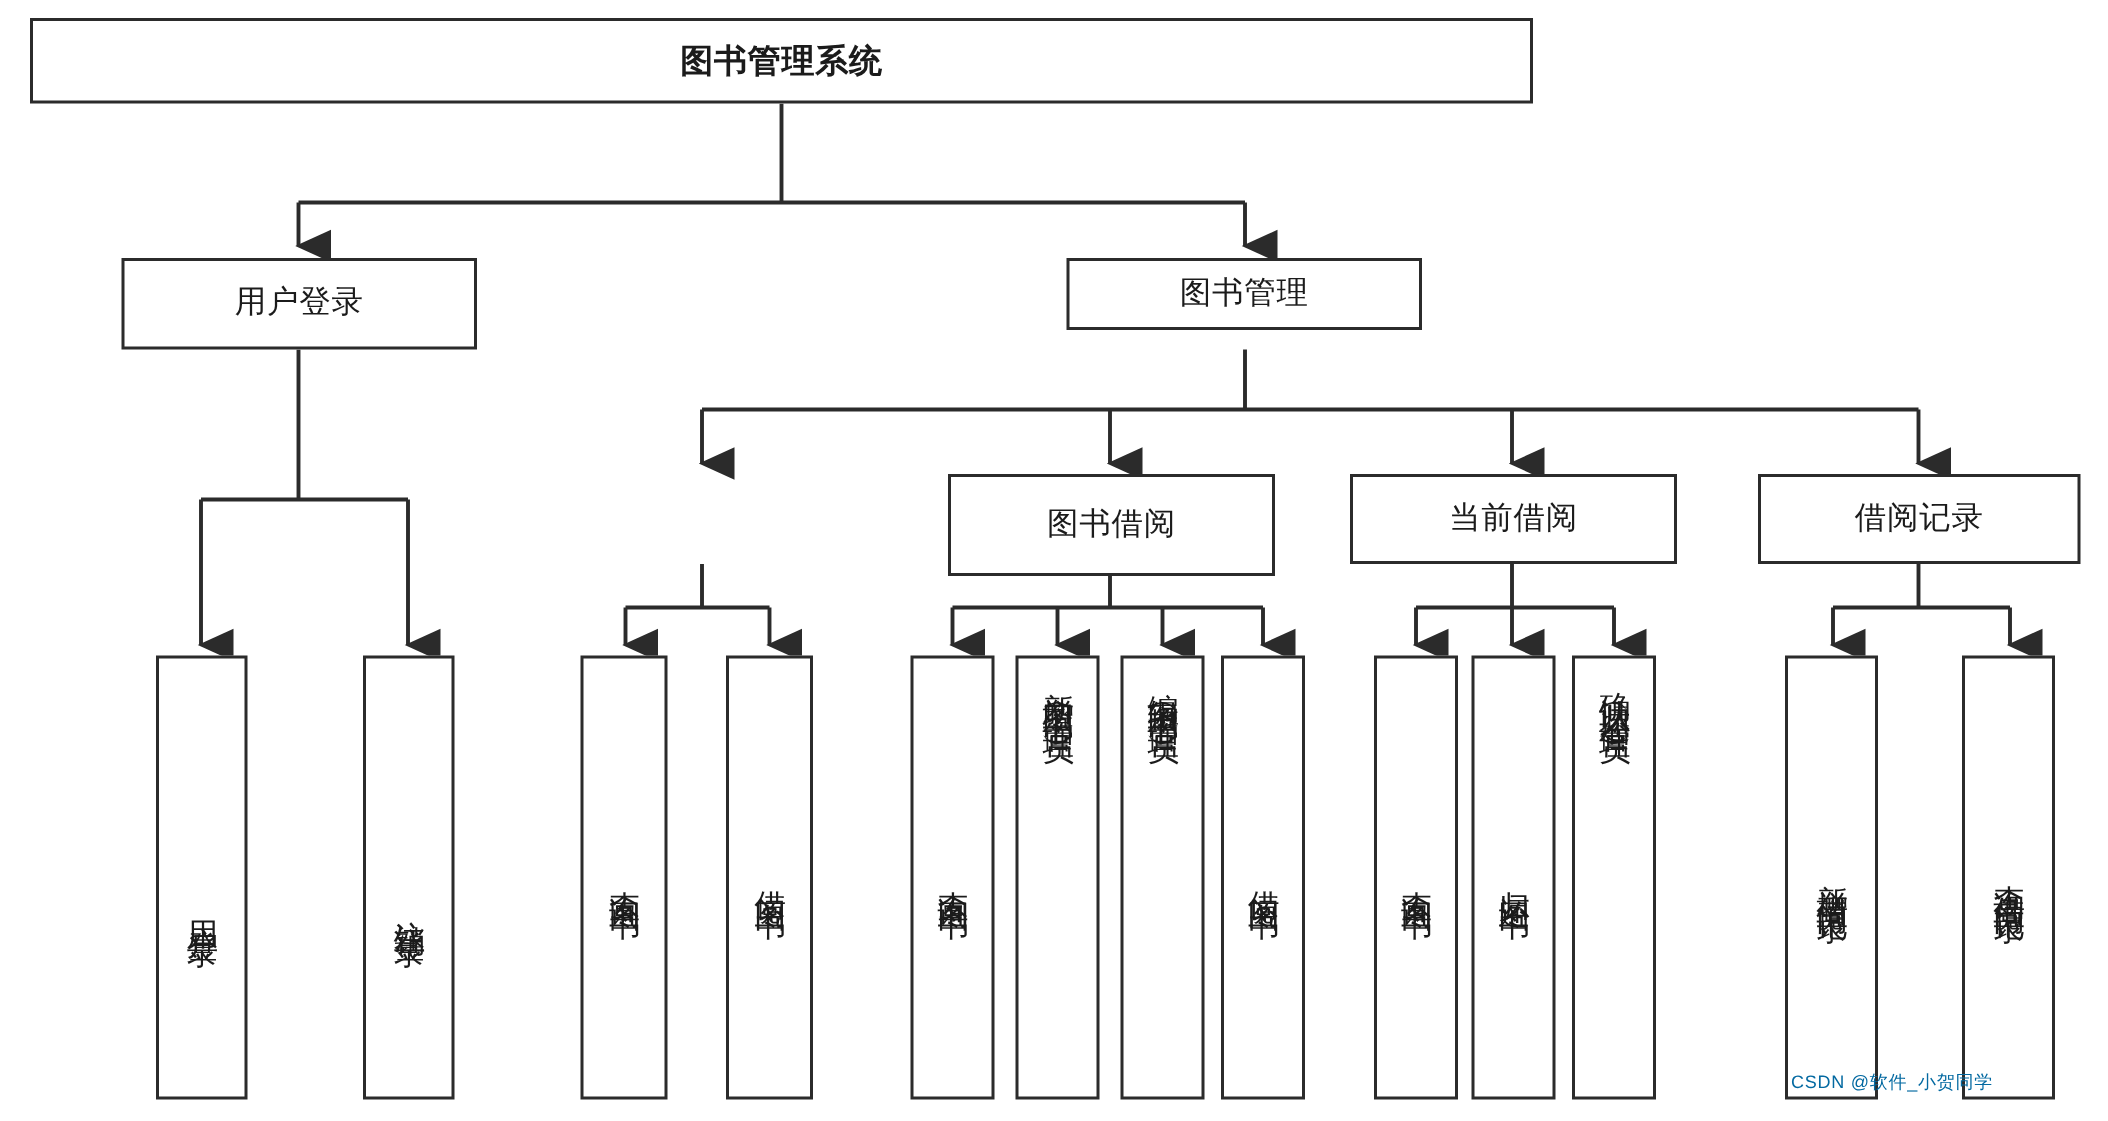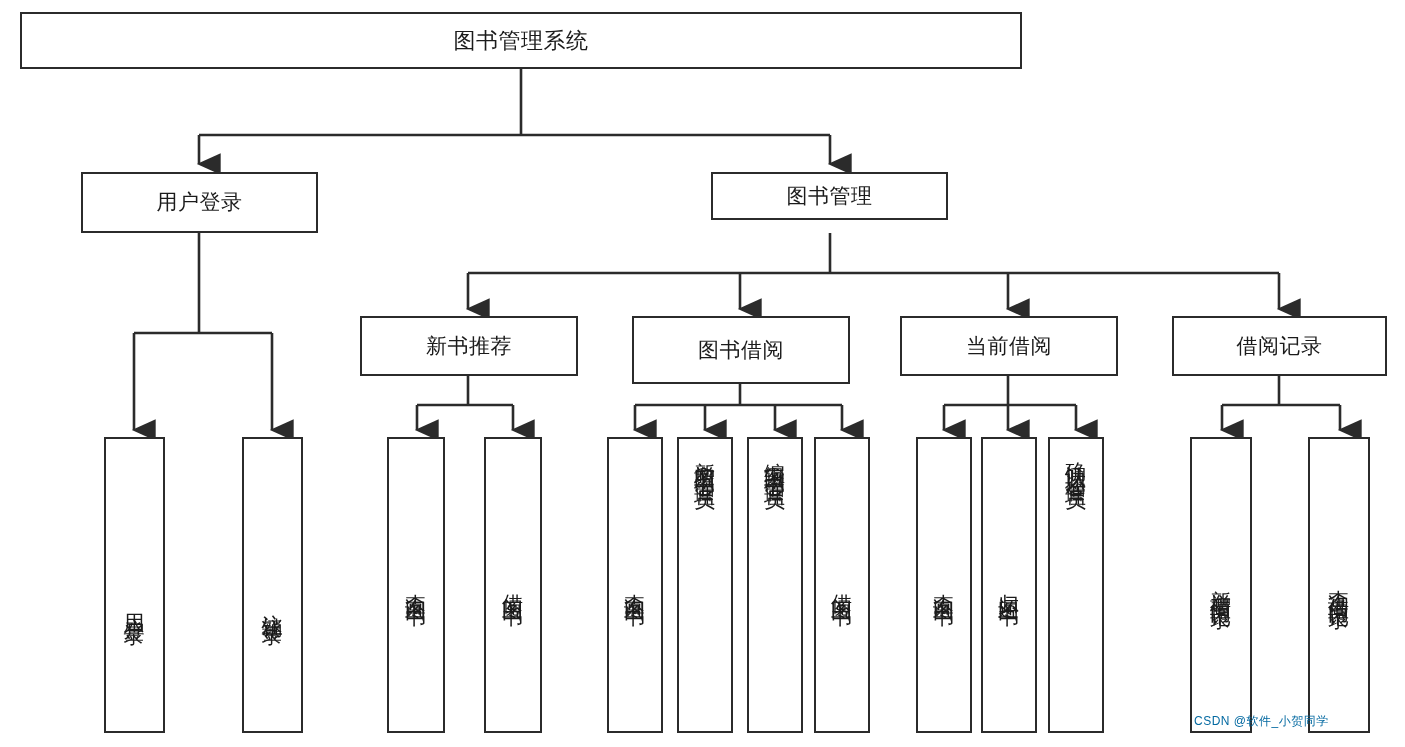--- a/index.html
+++ b/index.html
@@ -136,35 +136,32 @@
       <path d="M 1008 405 L 1008 430" marker-end="url(#arrow)"></path>
       <path d="M 1076 405 L 1076 430" marker-end="url(#arrow)"></path>
 
       <path d="M 1279 376 L 1279 405"></path>
       <path d="M 1222 405 L 1340 405"></path>
       <path d="M 1222 405 L 1222 430" marker-end="url(#arrow)"></path>
       <path d="M 1340 405 L 1340 430" marker-end="url(#arrow)"></path>
     </g>
   </svg>
 
-  <div class="node h-node root" style="left:20px; top:12px; width:1002px; height:57px;">
+  <div class="node h-node root" style="left:20px; top:12px; width:1002px; height:57px;font-weight:bold;">
     <span class="node-label">图书管理系统</span>
   </div>
 
   <div class="node h-node" style="left:81px; top:172px; width:237px; height:61px;">
     <span class="node-label">用户登录</span>
   </div>
 
   <div class="node h-node" style="left:711px; top:172px; width:237px; height:48px;">
     <span class="node-label">图书管理</span>
   </div>
 
-  <div class="node h-node" style="left:360px; top:316px; width:218px; height:60px;">
-    <span class="node-label">新书推荐</span>
-  </div>
 
   <div class="node h-node" style="left:632px; top:316px; width:218px; height:68px;">
     <span class="node-label">图书借阅</span>
   </div>
 
   <div class="node h-node" style="left:1172px; top:316px; width:215px; height:60px;">
     <span class="node-label">借阅记录</span>
   </div>
 
   <div class="node h-node" style="left:900px; top:316px; width:218px; height:60px;">

